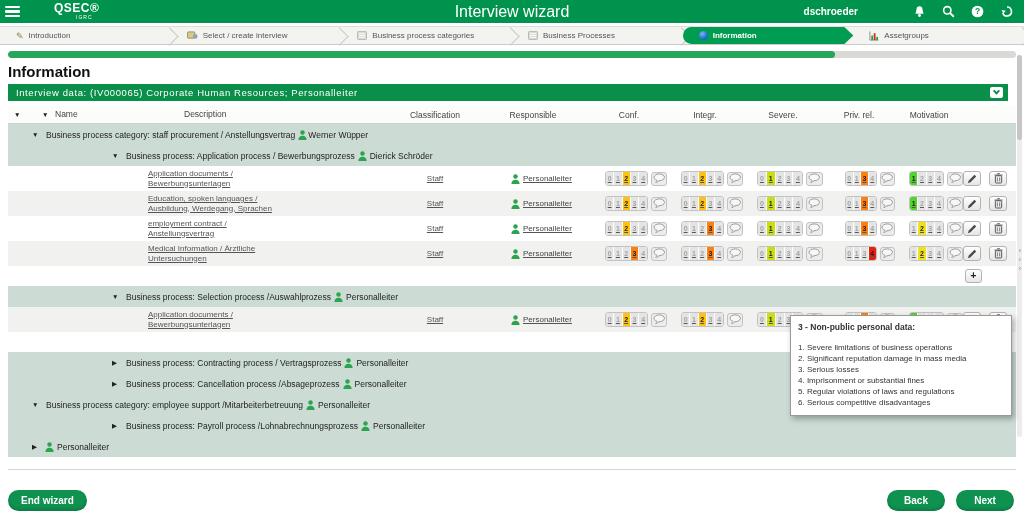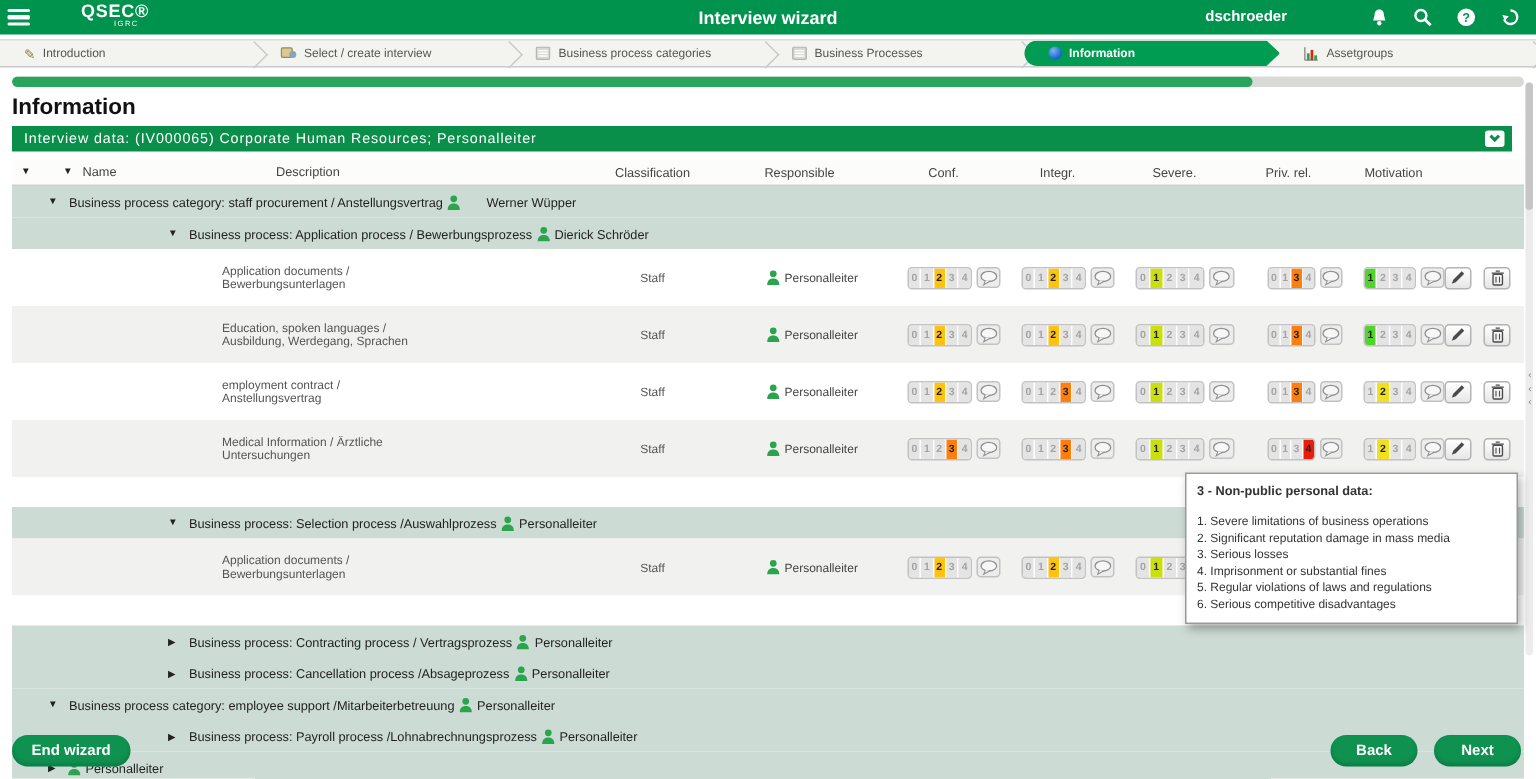--- a/index.html
+++ b/index.html
@@ -8,21 +8,21 @@
 
   
   .topbar { height:23px; background:var(--brand-green,#00934d); display:flex; align-items:center;
     color:#fff; position:relative; }
   .hamburger { width:26px; height:100%; display:flex; flex-direction:column; justify-content:center;
     gap:2px; padding-left:5px; cursor:pointer; }
   .hamburger i { width:15px; height:2.5px; background:#fff; border-radius:1px; display:block; }
   .logo { margin-left:28px; line-height:8px; }
   .logo .l1 { font-size:12px; font-weight:bold; letter-spacing:.5px; }
   .logo .l2 { font-size:5px; letter-spacing:1px; padding-left:22px; display:block; margin-top:1px; }
-  .apptitle { position:absolute; left:0; right:0; text-align:center; font-size:12px; font-weight:bold; }
+  .apptitle { position:absolute; left:0; right:0; text-align:center; font-size:16px; font-weight:normal; }
   .topright { margin-left:auto; display:flex; align-items:center; gap:14px; padding-right:10px; z-index:2; }
   .username { font-size:10px; font-weight:bold; margin-right:40px; }
   .tico { width:15px; height:15px; display:inline-flex; align-items:center; justify-content:center; cursor:pointer; }
 
   
   .steps { height:19px; margin-top:3px; display:flex; background:#f3f3f0;
     border-top:1px solid #ddd; border-bottom:1px solid #ccc; }
   .step { flex:1; position:relative; display:flex; align-items:center; gap:5px;
     font-size:8px; color:#555; padding-left:16px; cursor:pointer; }
   .step:not(.active)::after { content:""; position:absolute; right:-5px; top:2.5px; width:12px; height:12px;
@@ -60,21 +60,21 @@
 
   .w-class{width:80px}.w-resp{width:116px}.w-conf{width:76px}.w-integr{width:76px}
   .w-avail{width:80px}.w-priv{width:72px}.w-motiv{width:68px}.w-edit{width:26px}.w-trash{width:27px}
 
   .row { display:flex; align-items:center; width:100%; }
   .row.group { background:var(--group-bg,#ccdcd4); height:21px; font-size:8.5px; color:#222; }
   .row.group .arrow { font-size:6.5px; color:#222; cursor:pointer; width:10px; }
   .row.group .glabel { margin-left:4px; }
   .row.group .pname { margin-left:3px; }
   .pad-l1 { padding-left:24px; } .pad-l2 { padding-left:104px; }
-  .row.item { height:38px; background:#fff; font-size:8px; color:#555; }
+  .row.item { height:25px; background:#fff; font-size:8px; color:#555;text-decoration:underline; }
   .row.item.alt { background:#f1f1f0; }
   .col-name { flex:1; min-width:0; padding-left:140px; display:flex; flex-direction:column;
     justify-content:center; line-height:9.5px; }
   .col-class { width:80px; text-align:center; }
   .col-resp { width:116px; display:flex; align-items:center; gap:3px; padding-left:36px; color:#444; }
   .col-r { display:flex; align-items:center; padding-left:14px; }
   .col-r.w-priv { padding-left:22px; }
   .col-edit { width:26px; } .col-trash { width:27px; }
 
   .rating { display:inline-flex; border:1px solid #c2c2c2; border-radius:3px; overflow:hidden; background:#fff; }
@@ -229,21 +229,21 @@
     <div class="hc w-avail">Severe.</div>
     <div class="hc w-priv">Priv. rel.</div>
     <div class="hc w-motiv">Motivation</div>
     <div class="w-edit"></div>
       <div class="w-trash"></div>
   </div>
   <div id="rows">
       <div class="row group pad-l1">
         <span class="arrow">▼</span>
         <span class="glabel">Business process category: staff procurement / Anstellungsvertrag</span>
-        <span class="pname" style="display:inline-flex;gap:17px;">
+        <span class="pname" style="display:inline-flex;gap:1px;">
           <svg width="9" height="10" viewBox="0 0 10 11">
             <circle cx="5" cy="2.8" r="2.5" fill="#2ca44e"></circle>
             <path d="M0.5 11 C0.5 7.4 2.9 6.3 5 6.3 C7.1 6.3 9.5 7.4 9.5 11 Z" fill="#2ca44e"></path>
           </svg>
           <span>Werner Wüpper</span>
         </span>
       </div>
       <div class="row group pad-l2">
         <span class="arrow">▼</span>
         <span class="glabel">Business process: Application process / Bewerbungsprozess</span>

